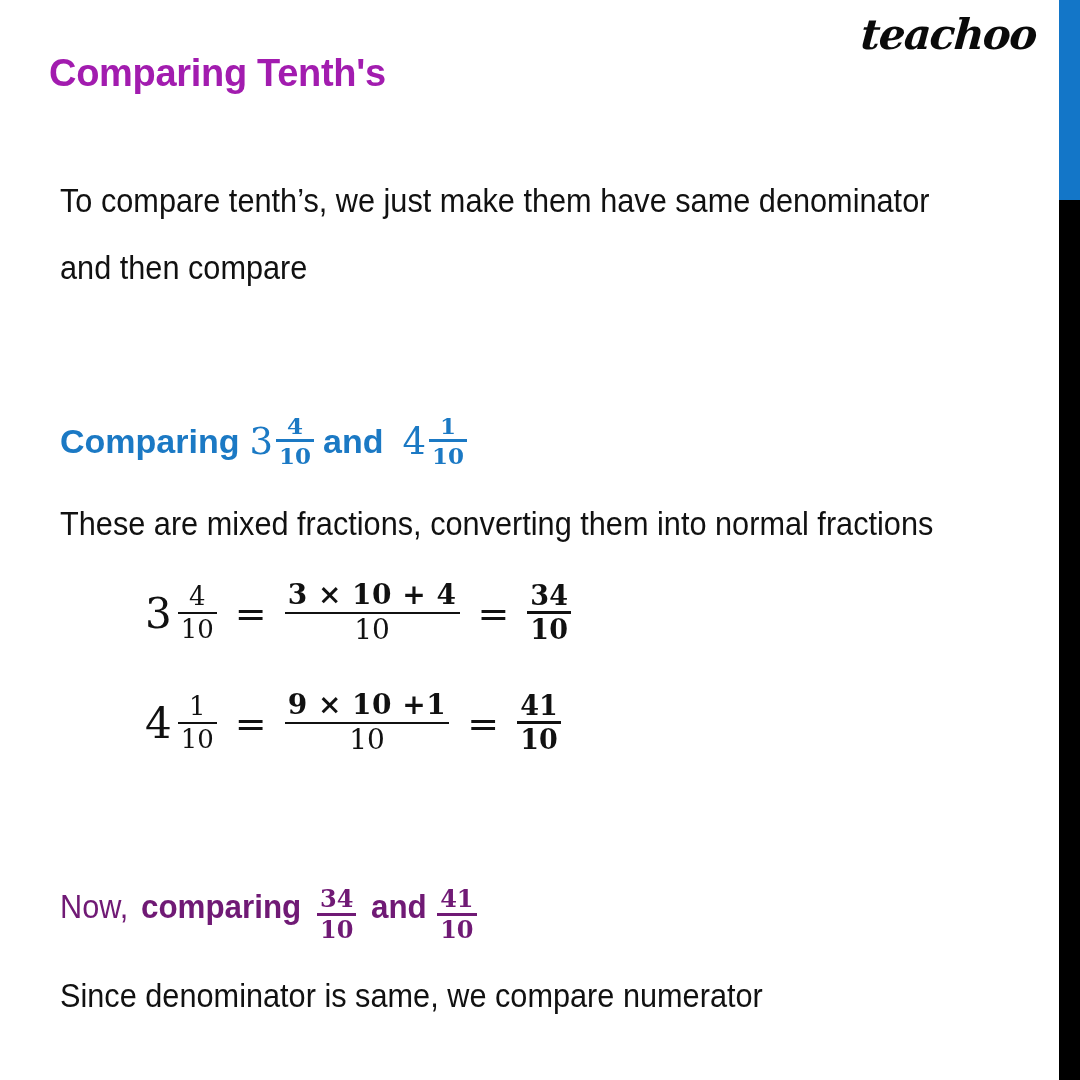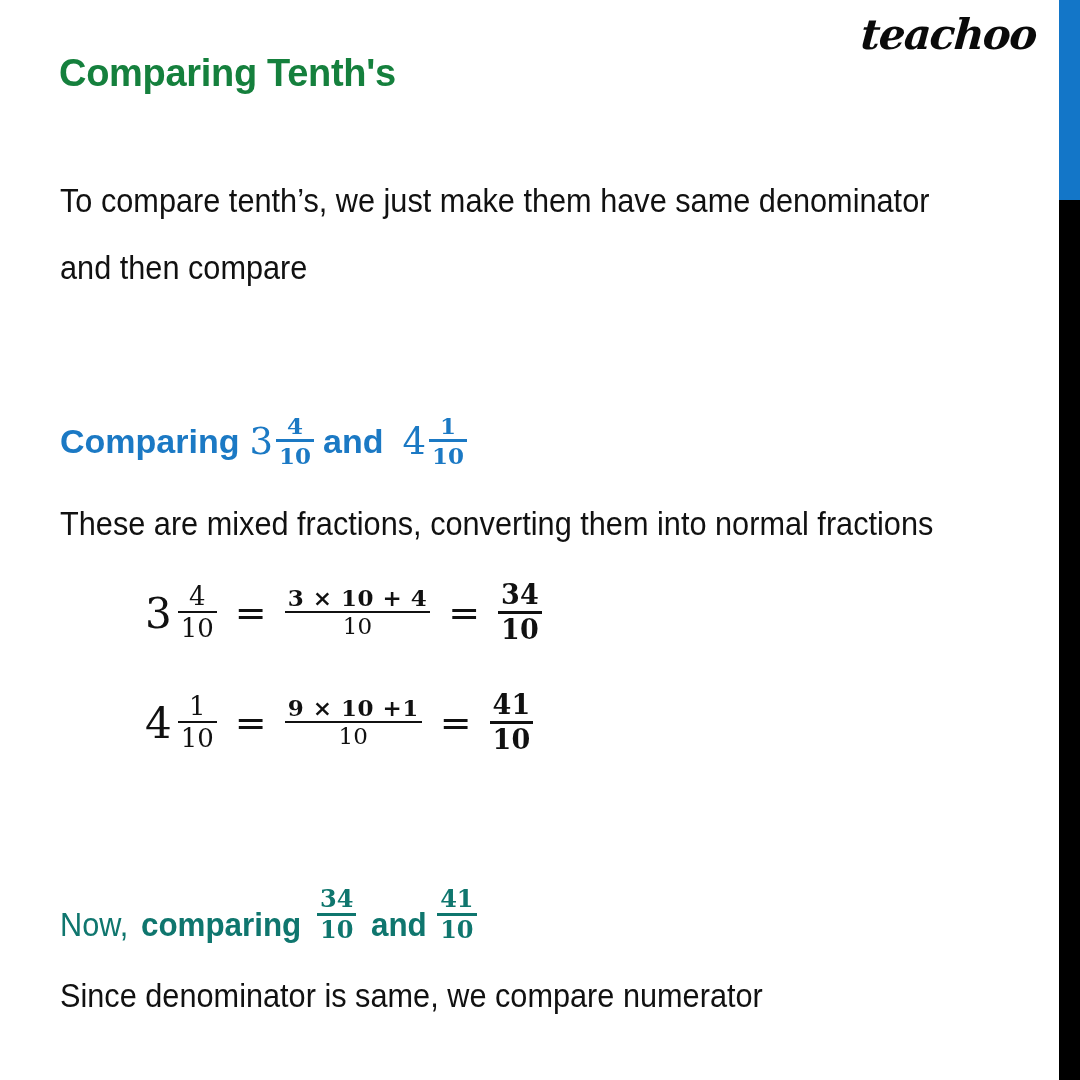--- a/index.html
+++ b/index.html
@@ -44,25 +44,25 @@
     font-size: 42px;
     letter-spacing: -1.5px;
     color: #0a0a0a;
     line-height: 1;
     transform: skewX(-4deg);
   }
 
   
   .slide-title {
     position: absolute;
-    left: 59px;
+    left: 49px;
     top: 52px;
     font-size: 38px;
     font-weight: bold;
-    color: #15803d;
+    color: #a21caf;
     letter-spacing: -0.3px;
   }
 
   .para {
     position: absolute;
     left: 60px;
     font-size: 33px;
     color: #111111;
     font-weight: normal;
     white-space: nowrap;
@@ -141,34 +141,34 @@
     font-weight: normal;
     margin-right: 6px;
   }
   .equation .eq-sign {
     font-size: 38px;
     font-weight: normal;
     margin: 0 18px;
   }
   .equation .frac { font-size: 26px; }
   .equation .frac .bar { height: 2px; }
-  .equation .frac.wide { font-size: 23px; }
+  .equation .frac.wide { font-size: 28px; }
   .equation .frac.wide .num { letter-spacing: 0.5px; font-weight: bold; }
   .equation .frac.result { font-size: 27px; font-weight: bold; }
   .equation .frac.result .bar { height: 3px; }
 
   
   .now-line {
     position: absolute;
     left: 60px;
     top: 888px;
     display: flex;
-    align-items: flex-end;
+    align-items: flex-start;
     font-size: 33px;
-    color: #0f766e;
+    color: #701a75;
     white-space: nowrap;
   }
   .now-line .plain { font-weight: normal; transform: scaleX(0.93); transform-origin: left center;}
   .now-line .strong { font-weight: bold; margin-left: 8px; transform: scaleX(0.95); transform-origin: left center;}
   .now-line .frac { font-size: 24px; font-weight: bold; margin: 0 7px; }
   .now-line .frac .bar { height: 3px; }
 </style>
 </head>
 <body>
 

